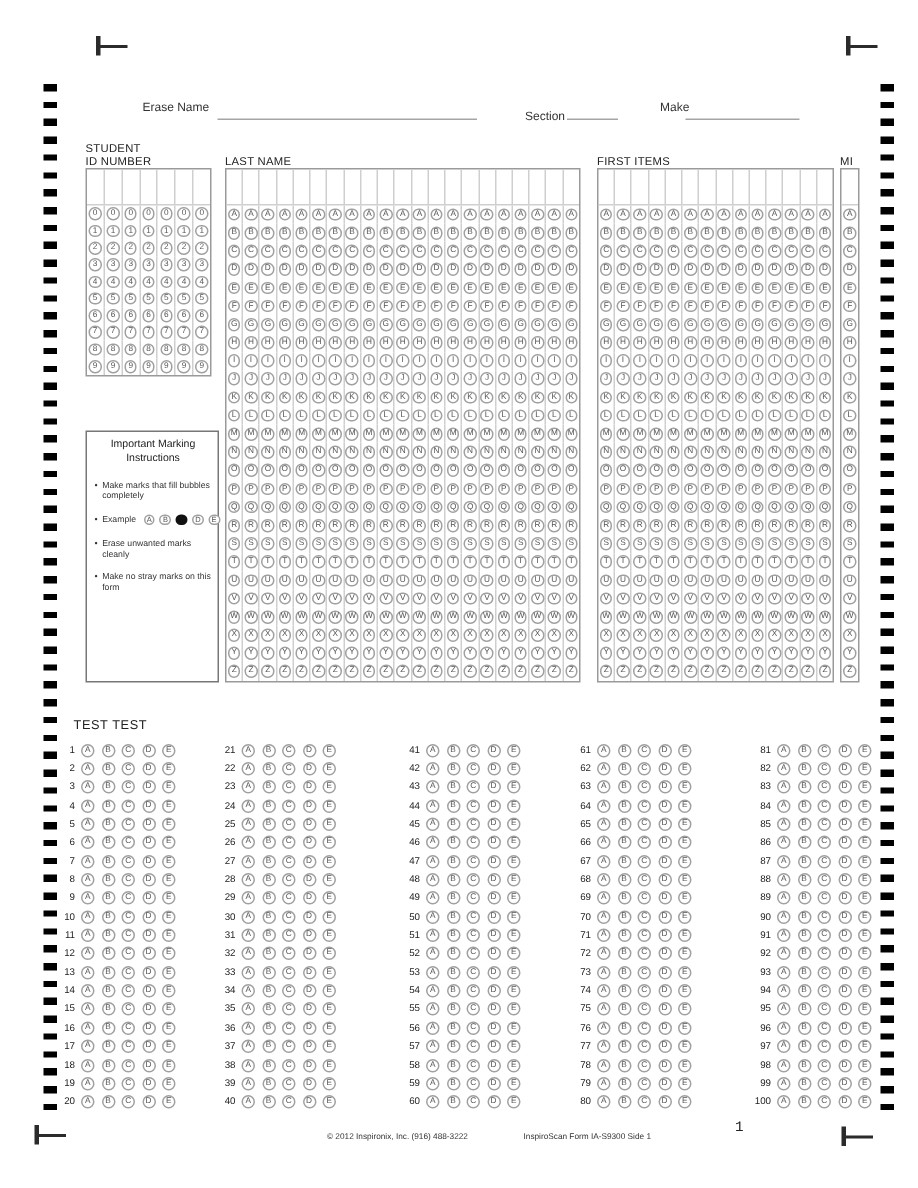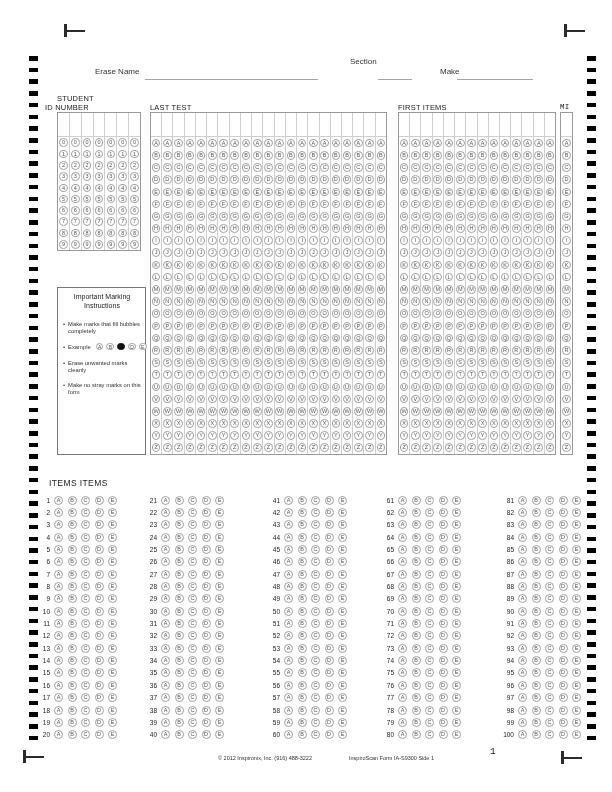--- a/index.html
+++ b/index.html
@@ -191,30 +191,30 @@
       <span class="tmark" style="left: 587px; top: 677.16px; background: rgb(0, 0, 0);"></span>
       <span class="tmark" style="left: 587px; top: 688.88px; background: rgb(0, 0, 0);"></span>
       <span class="tmark" style="left: 587px; top: 700.6px; background: rgb(0, 0, 0);"></span>
       <span class="tmark" style="left: 587px; top: 712.32px; background: rgb(0, 0, 0);"></span>
       <span class="tmark" style="left: 587px; top: 724.04px; background: rgb(0, 0, 0);"></span>
       <span class="tmark" style="left: 587px; top: 735.76px; background: rgb(0, 0, 0);"></span>
     </div>
 
   <span class="hdr-label" style="left:95px; top:67px;">Erase Name</span>
   <span class="hdr-line" style="left:145px; top:68px; width:173px;"></span>
-  <span class="hdr-label" style="left:350px; top:57px;">Section</span>
+  <span class="hdr-label" style="left:350px; top:73px;">Section</span>
   <span class="hdr-line" style="left:378px; top:68px; width:34px;"></span>
   <span class="hdr-label" style="left:440px; top:67px;">Make</span>
   <span class="hdr-line" style="left:457px; top:68px; width:76px;"></span>
 
   <span class="sec-label" style="left:57px; top:94px;">STUDENT</span>
-  <span class="sec-label" style="left:45px; top:103px;">ID NUMBER</span>
-  <span class="sec-label" style="left:150px; top:103px;">LAST TEST</span>
+  <span class="sec-label" style="left:57px; top:103px;">ID NUMBER</span>
+  <span class="sec-label" style="left:150px; top:103px;">LAST NAME</span>
   <span class="sec-label" style="left:398px; top:103px;">FIRST ITEMS</span>
-  <span class="sec-label" style="left:560px; top:103px;font-family:Liberation Mono, monospace;">MI</span>
+  <span class="sec-label" style="left:560px; top:103px;">MI</span>
 
   <div class="grid" id="id-grid" style="left:57px;  top:112px; width:84px;  height:139px;">
       <div class="grow writein">
         <div class="gcell"></div>
         <div class="gcell"></div>
         <div class="gcell"></div>
         <div class="gcell"></div>
         <div class="gcell"></div>
         <div class="gcell"></div>
         <div class="gcell"></div>
@@ -3482,21 +3482,21 @@
         </div>
       <div class="inst-item">
           <span>Erase unwanted marks cleanly</span>
         </div>
       <div class="inst-item">
           <span>Make no stray marks on this form</span>
         </div>
     </div>
   </div>
 
-  <span class="ti-label">ITEMS ITEMS</span>
+  <span class="ti-label">TEST TEST</span>
   <div id="test-items">
       <div class="ti-col" style="left: 36px;">
         <div class="ti-row">
           <span class="ti-num">1</span>
           <span class="ti-bubbles">
             <span class="bubble ti-bubble">A</span>
             <span class="bubble ti-bubble">B</span>
             <span class="bubble ti-bubble">C</span>
             <span class="bubble ti-bubble">D</span>
             <span class="bubble ti-bubble">E</span>

